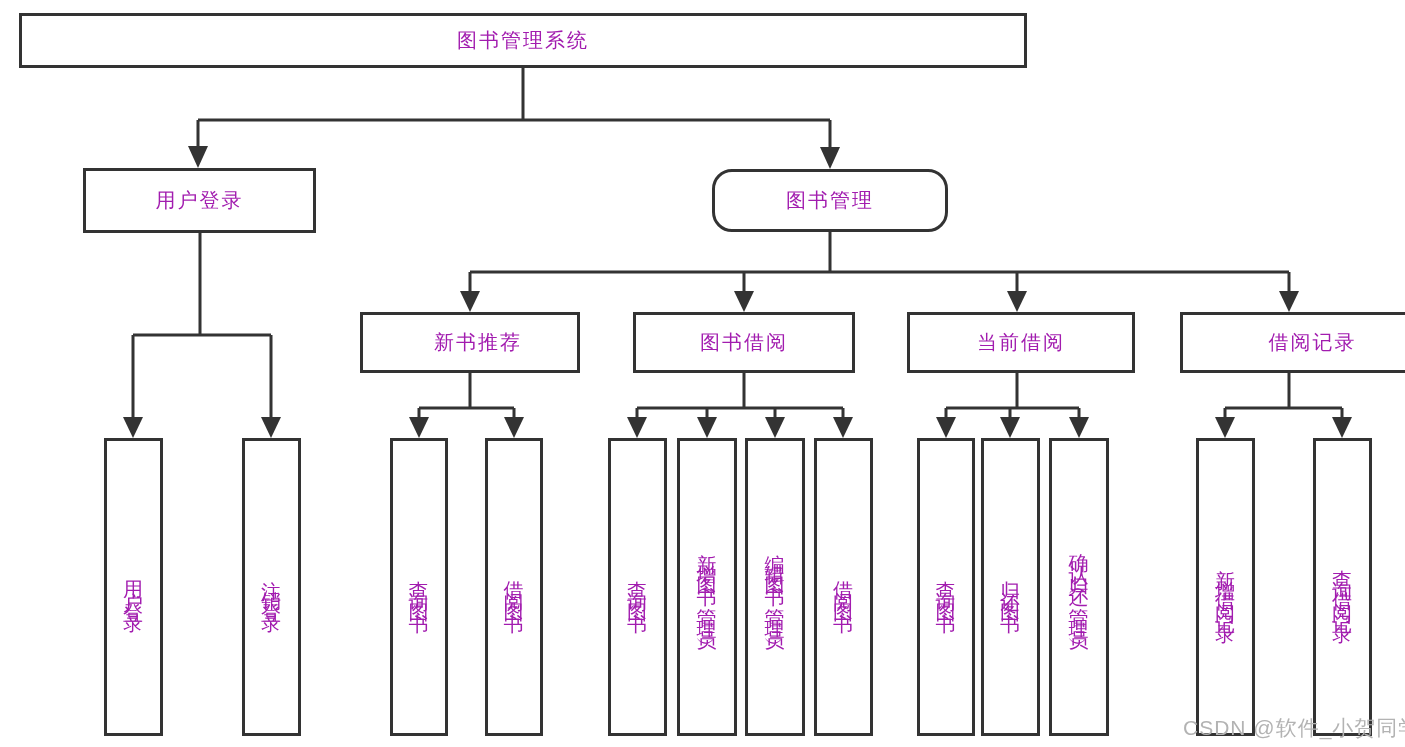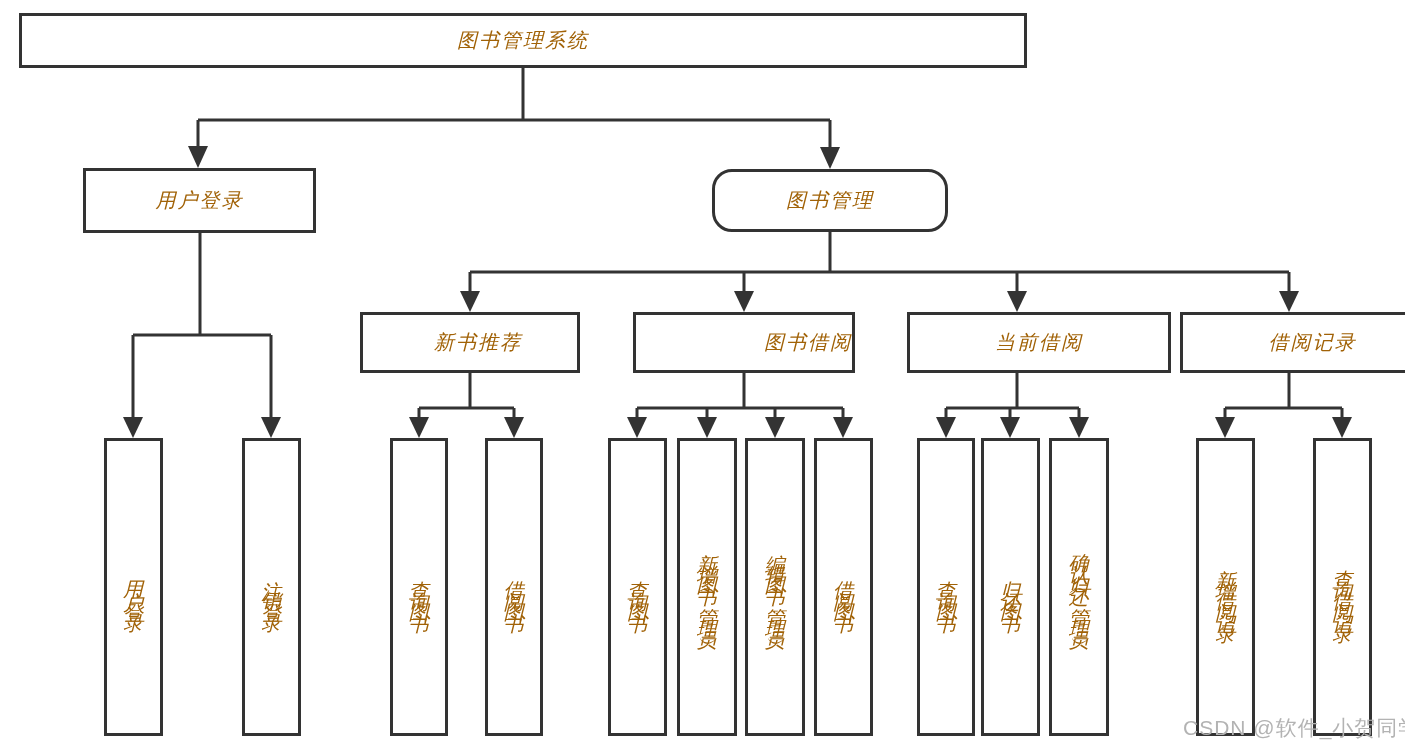--- a/index.html
+++ b/index.html
@@ -21,25 +21,24 @@
     position: absolute;
     box-sizing: border-box;
     border: 3px solid #333333;
     background: #ffffff;
     display: flex;
     align-items: center;
     justify-content: center;
     z-index: 2;
   }
   .node .lbl {
-    color: #a16207;
+    color: #a21caf;
     font-size: 20px;
     letter-spacing: 2px;
     white-space: nowrap;
-    font-style: italic;
   }
   .node.vert .lbl {
     writing-mode: vertical-rl;
     text-orientation: mixed;
     font-size: 20px;
     letter-spacing: 11px;
     line-height: 1;
     white-space: normal;
   }
   .watermark {
@@ -99,24 +98,24 @@
   <div class="node" style="left:83px; top:168px; width:233px; height:65px;">
     <span class="lbl">用户登录</span>
   </div>
   <div class="node" style="left:712px; top:169px; width:236px; height:63px;border-radius:20px;">
     <span class="lbl">图书管理</span>
   </div>
 
   <div class="node" style="left:360px; top:312px; width:220px; height:61px;padding-left:16px;">
     <span class="lbl">新书推荐</span>
   </div>
-  <div class="node" style="left:633px; top:312px; width:222px; height:61px;justify-content:flex-end;">
+  <div class="node" style="left:633px; top:312px; width:222px; height:61px;">
     <span class="lbl">图书借阅</span>
   </div>
-  <div class="node" style="left:907px; top:312px; width:264px; height:61px;">
+  <div class="node" style="left:907px; top:312px; width:228px; height:61px;">
     <span class="lbl">当前借阅</span>
   </div>
   <div class="node" style="left:1180px; top:312px; width:241px; height:61px;padding-left:24px;">
     <span class="lbl">借阅记录</span>
   </div>
 
   <div class="node vert" style="left:104px; top:438px; width:59px; height:298px;">
     <span class="lbl">用户登录</span>
   </div>
   <div class="node vert" style="left:242px; top:438px; width:59px; height:298px;">

